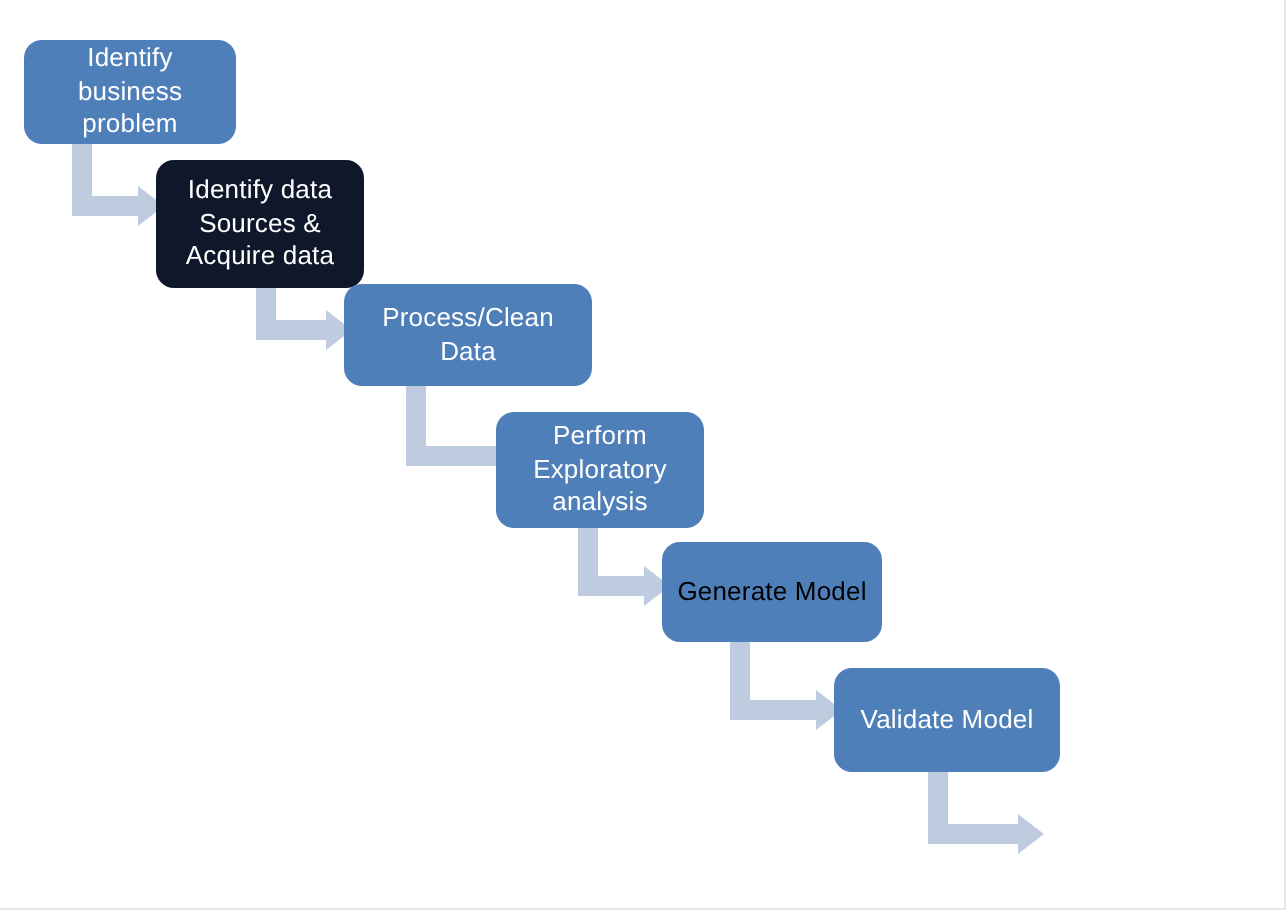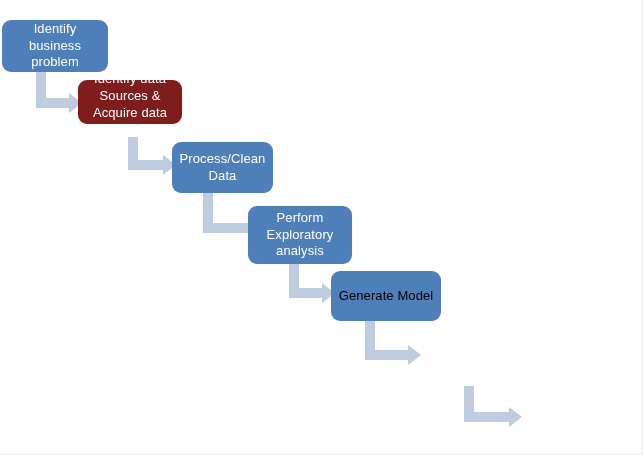--- a/index.html
+++ b/index.html
@@ -79,34 +79,37 @@
     <div class="connector" style="left: 365px; top: 321px; width: 56px; height: 39px;">
       <svg width="56" height="39" viewBox="0 0 56 39">
         <polygon points="0,0 10,0 10,29 43,29 43,24 56,34 43,44 43,39 0,39" fill="#BFCCE0"></polygon>
       </svg>
     </div>
     <div class="connector" style="left: 464px; top: 386px; width: 58px; height: 36px;">
       <svg width="58" height="36" viewBox="0 0 58 36">
         <polygon points="0,0 10,0 10,26 45,26 45,21 58,31 45,41 45,36 0,36" fill="#BFCCE0"></polygon>
       </svg>
     </div>
-    <div class="node" style="left: 2px; top: 20px; width: 106px; height: 52px; background: rgb(79, 127, 184); color: rgb(255, 255, 255);">
+    <div class="node" style="left: 12px; top: 20px; width: 106px; height: 52px; background: rgb(79, 127, 184); color: rgb(255, 255, 255);">
       <span class="label">Identify business
 problem</span>
     </div>
-    <div class="node" style="left: 78px; top: 80px; width: 104px; height: 44px; background: #7f1d1d; color: rgb(255, 255, 255); align-items: flex-end;">
+    <div class="node" style="left: 78px; top: 80px; width: 104px; height: 64px; background: #0f172a; color: rgb(255, 255, 255);">
       <span class="label">Identify data
 Sources &amp;
 Acquire data</span>
     </div>
-    <div class="node" style="left: 172px; top: 142px; width: 101px; height: 51px; background: rgb(79, 127, 184); color: rgb(255, 255, 255); justify-content: center;">
+    <div class="node" style="left: 172px; top: 142px; width: 124px; height: 51px; background: rgb(79, 127, 184); color: rgb(255, 255, 255); justify-content: center;">
       <span class="label">Process/Clean
 Data</span>
     </div>
     <div class="node" style="left: 248px; top: 206px; width: 104px; height: 58px; background: rgb(79, 127, 184); color: rgb(255, 255, 255);">
       <span class="label">Perform
 Exploratory
 analysis</span>
     </div>
     <div class="node" style="left: 331px; top: 271px; width: 110px; height: 50px; background: rgb(79, 127, 184); color: #000000;">
       <span class="label">Generate Model</span>
     </div>
+    <div class="node" style="left: 417px; top: 334px; width: 113px; height: 52px; background: rgb(79, 127, 184); color: rgb(255, 255, 255);">
+      <span class="label">Validate Model</span>
+    </div>
   </div>
 
 </body></html>

